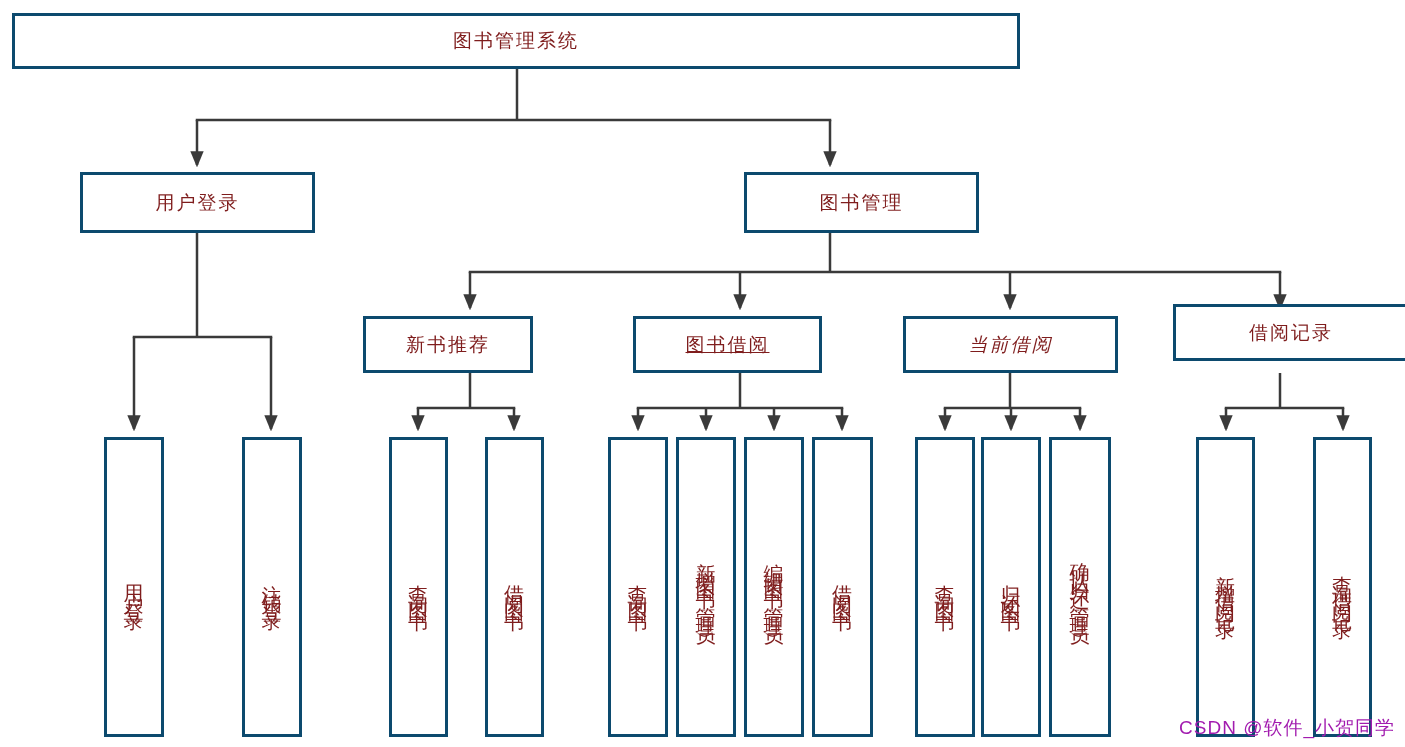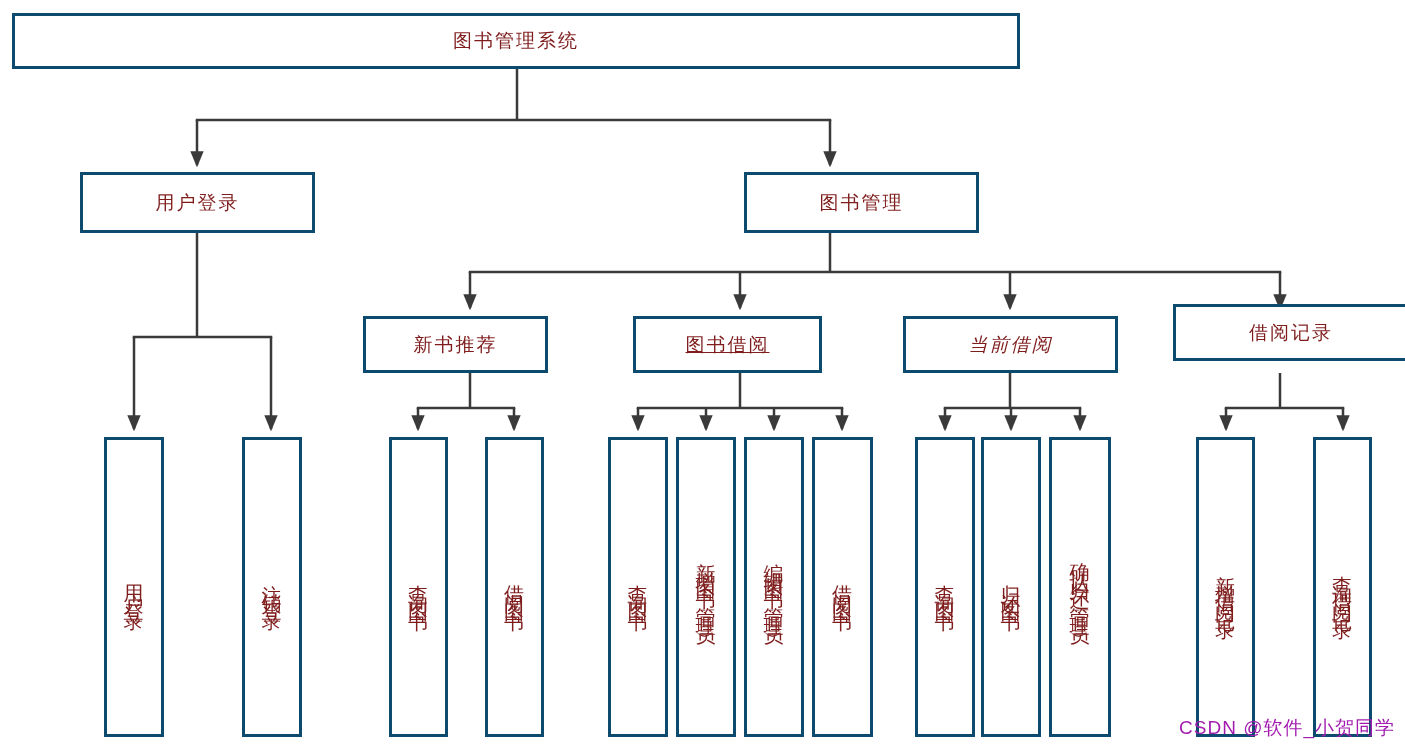--- a/index.html
+++ b/index.html
@@ -110,21 +110,21 @@
       <path d="M1226 408 V429" marker-end="url(#arw)"></path>
       <path d="M1343 408 V429" marker-end="url(#arw)"></path>
     </g>
   </svg>
 
   <div class="box hbox" style="left:12px; top:13px; width:1008px; height:56px;">图书管理系统</div>
 
   <div class="box hbox" style="left:80px; top:172px; width:235px; height:61px;">用户登录</div>
   <div class="box hbox" style="left:712px; top:172px; width:235px; height:61px;margin-left:32px;">图书管理</div>
 
-  <div class="box hbox" style="left:363px; top:316px; width:185px; height:57px;font-family:Liberation Serif, serif;">新书推荐</div>
+  <div class="box hbox" style="left:363px; top:316px; width:170px; height:57px;font-family:Liberation Serif, serif;">新书推荐</div>
   <div class="box hbox" style="left:633px; top:316px; width:189px; height:57px;text-decoration:underline;">图书借阅</div>
   <div class="box hbox" style="left:903px; top:316px; width:215px; height:57px;font-style:italic;">当前借阅</div>
   <div class="box hbox" style="left:1173px; top:304px; width:236px; height:57px;">借阅记录</div>
 
   <div class="box leaf" style="left:104px; top:437px; width:60px; height:300px;">用户登录</div>
   <div class="box leaf" style="left:242px; top:437px; width:60px; height:300px;">注销登录</div>
 
   <div class="box leaf" style="left:389px; top:437px; width:59px; height:300px;">查询图书</div>
   <div class="box leaf" style="left:485px; top:437px; width:59px; height:300px;">借阅图书</div>
 

